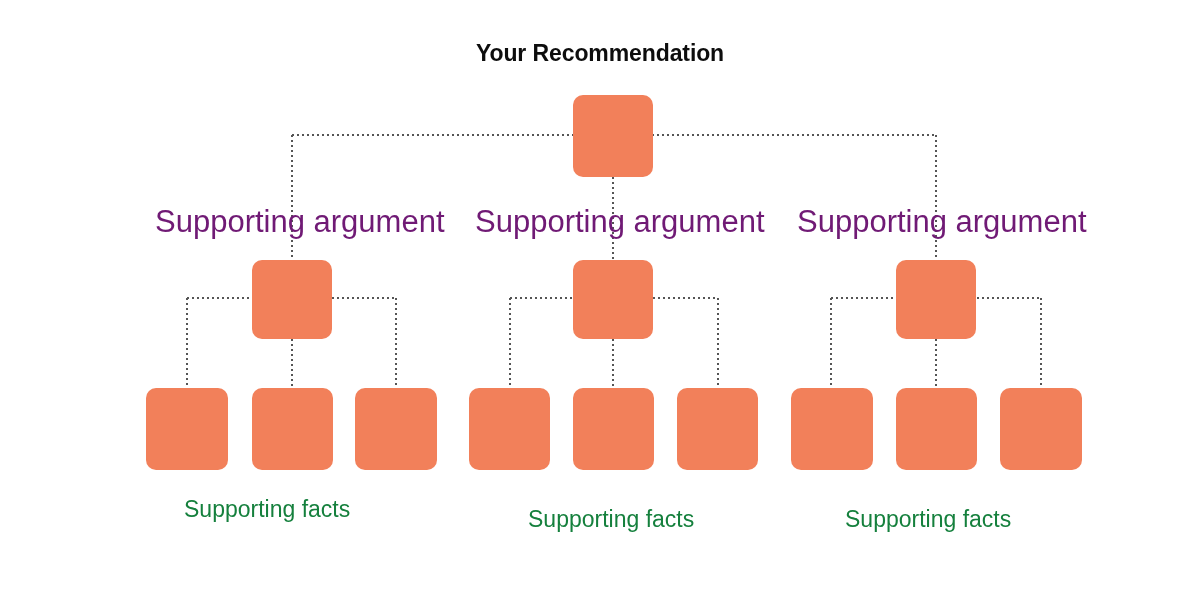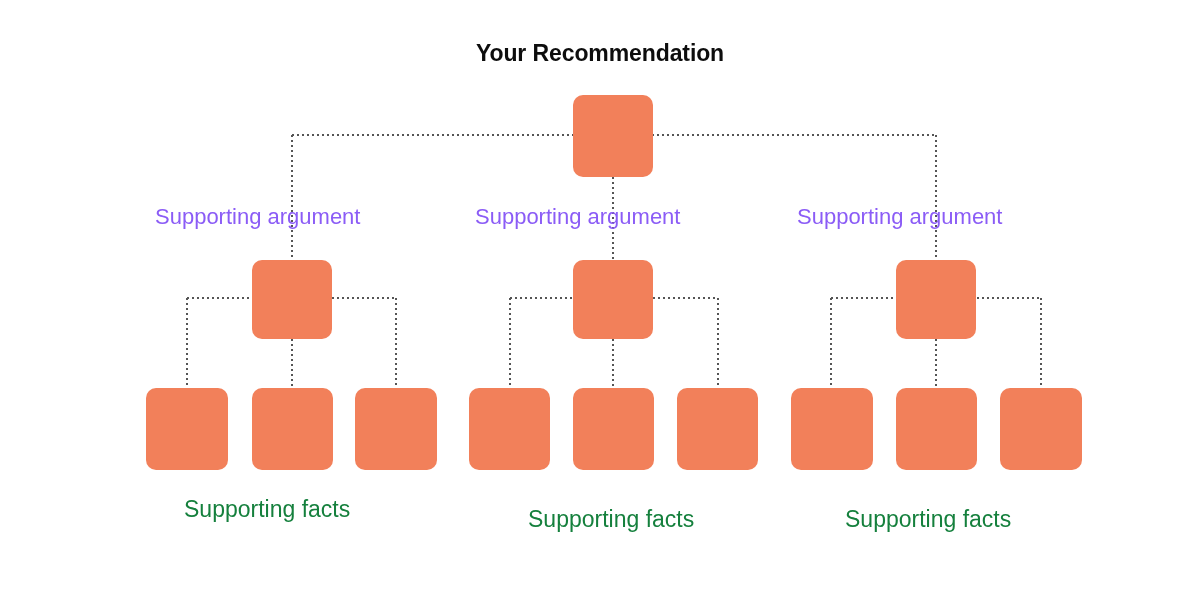--- a/index.html
+++ b/index.html
@@ -44,23 +44,23 @@
     top: 42px;
     width: 1200px;
     text-align: center;
     font-size: 23px;
     font-weight: bold;
     color: #0d0d0d;
     letter-spacing: -0.1px;
     line-height: 1;
   }
   .arg-label {
-    font-size: 22px;
+    font-size: 31px;
     font-weight: normal;
-    color: #8b5cf6;
+    color: #701a75;
   }
   .facts-label {
     font-size: 23px;
     font-weight: normal;
     color: #15803d;
   }
 </style>
 </head>
 <body>
 

